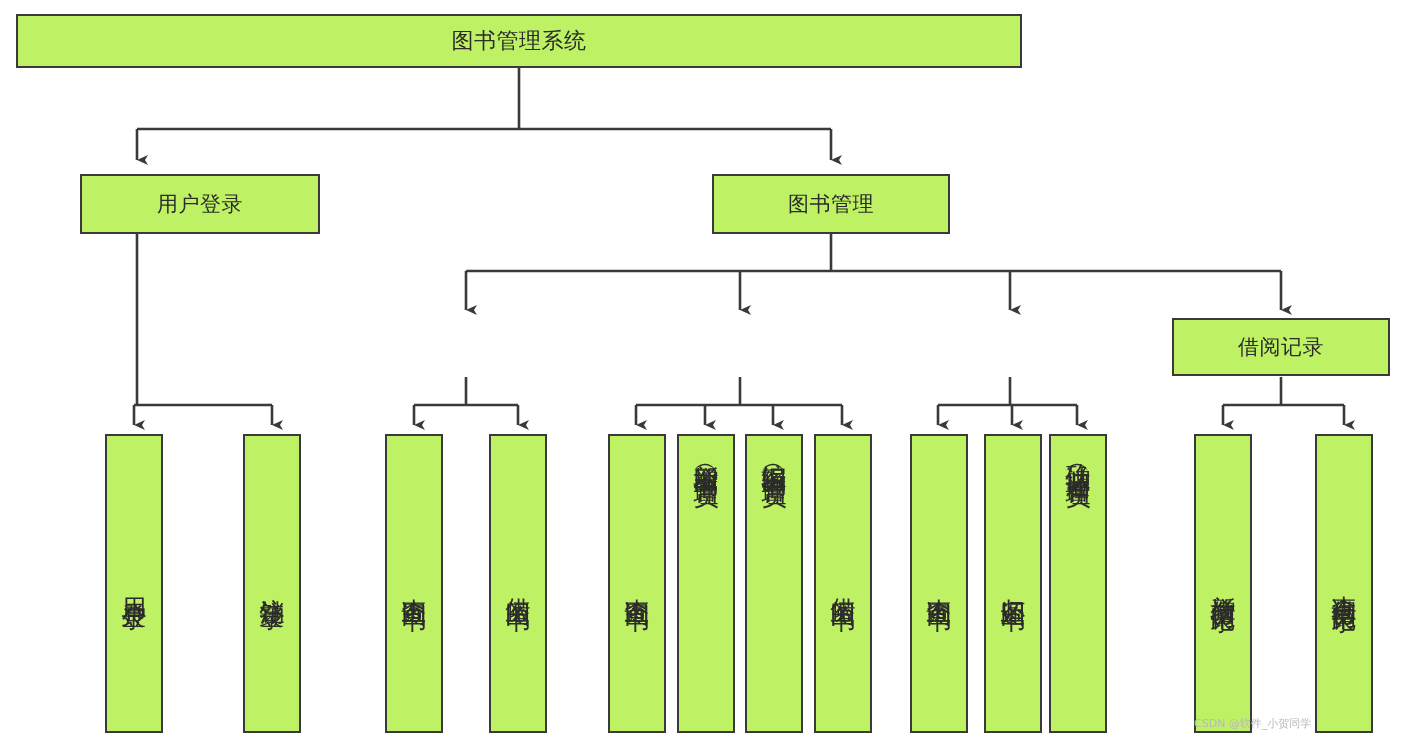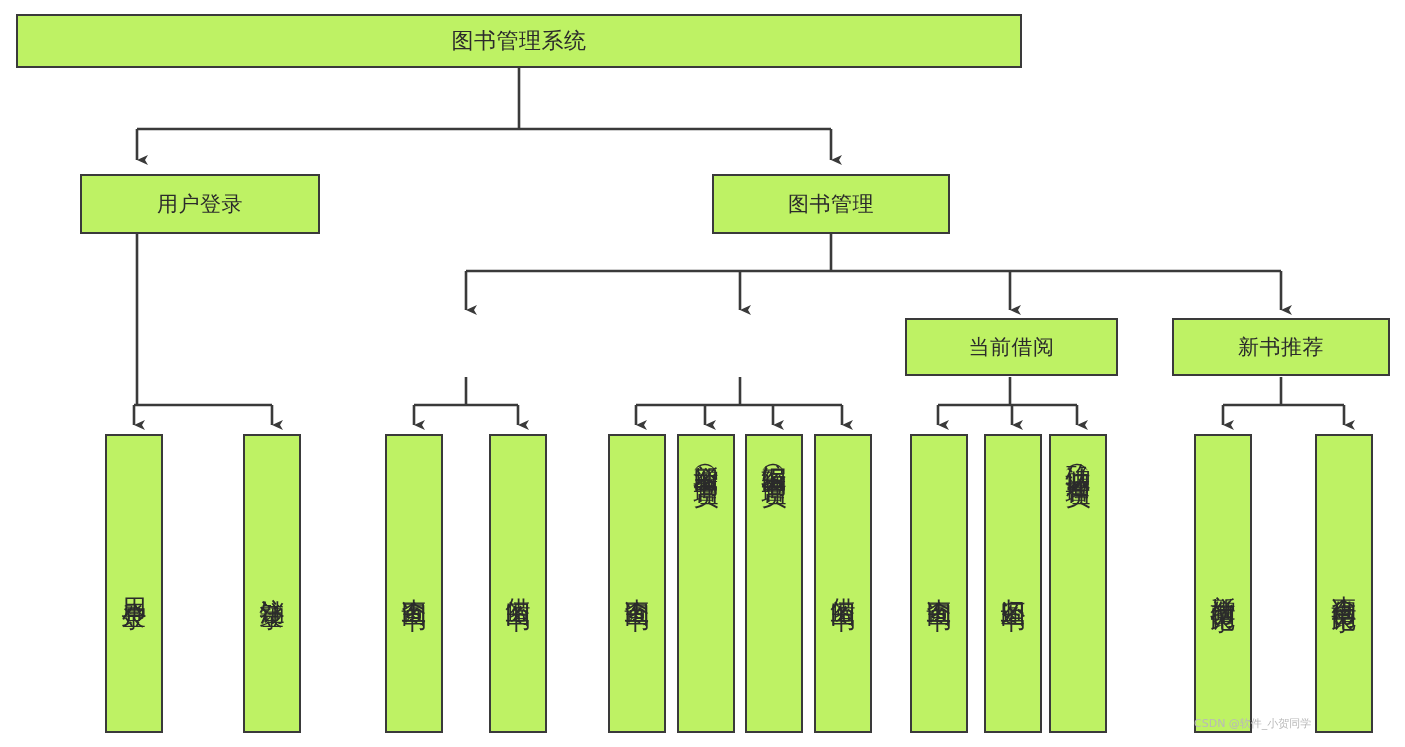--- a/index.html
+++ b/index.html
@@ -137,25 +137,22 @@
     <span class="node-label">图书管理系统</span>
   </div>
 
   <div class="node horiz" style="left:80px; top:174px; width:240px; height:60px;">
     <span class="node-label">用户登录</span>
   </div>
   <div class="node horiz" style="left:712px; top:174px; width:238px; height:60px;justify-content:center;">
     <span class="node-label">图书管理</span>
   </div>
 
-  <div class="node horiz" style="left:905px; top:318px; width:213px; height:58px;">
-    <span class="node-label">当前借阅</span>
-  </div>
   <div class="node horiz" style="left:1172px; top:318px; width:218px; height:58px;">
-    <span class="node-label">新书推荐</span>
+    <span class="node-label">借阅记录</span>
   </div>
 
   <div class="node vert centered" style="left:105px; top:434px; width:58px; height:299px;">
     <span class="node-label">用户登录</span>
   </div>
   <div class="node vert centered" style="left:243px; top:434px; width:58px; height:299px;">
     <span class="node-label">注销登录</span>
   </div>
 
   <div class="node vert centered" style="left:385px; top:434px; width:58px; height:299px;">

